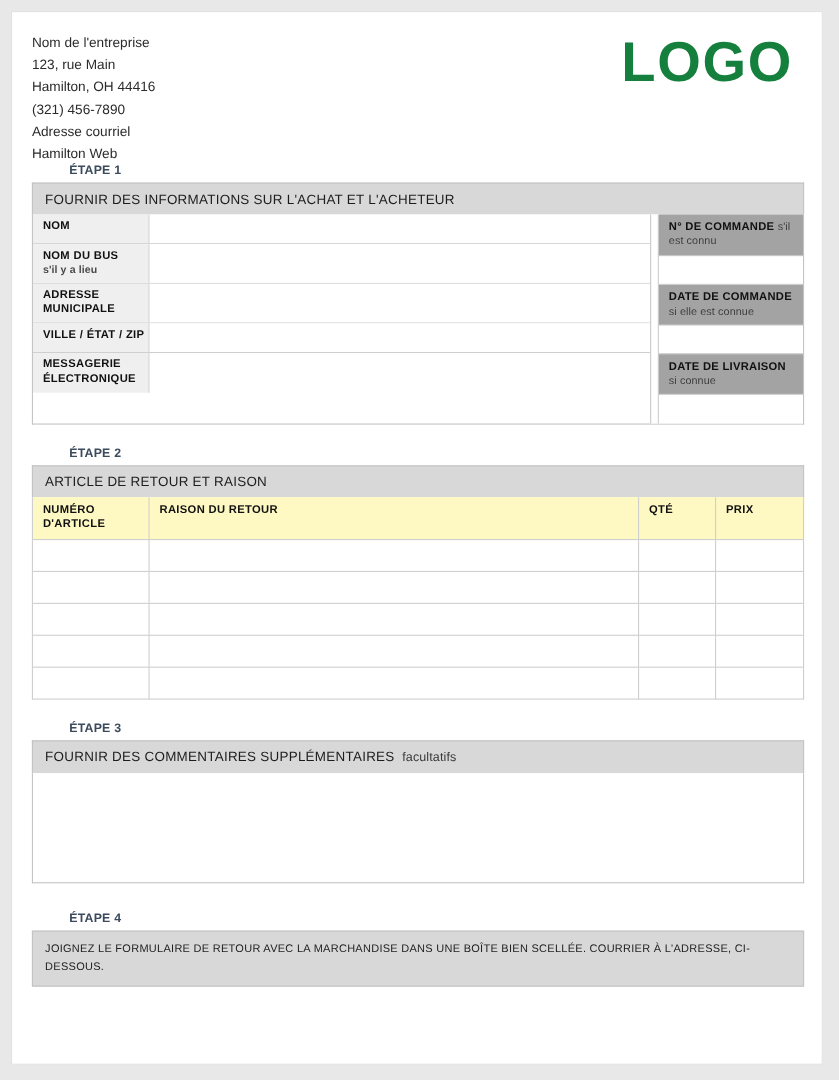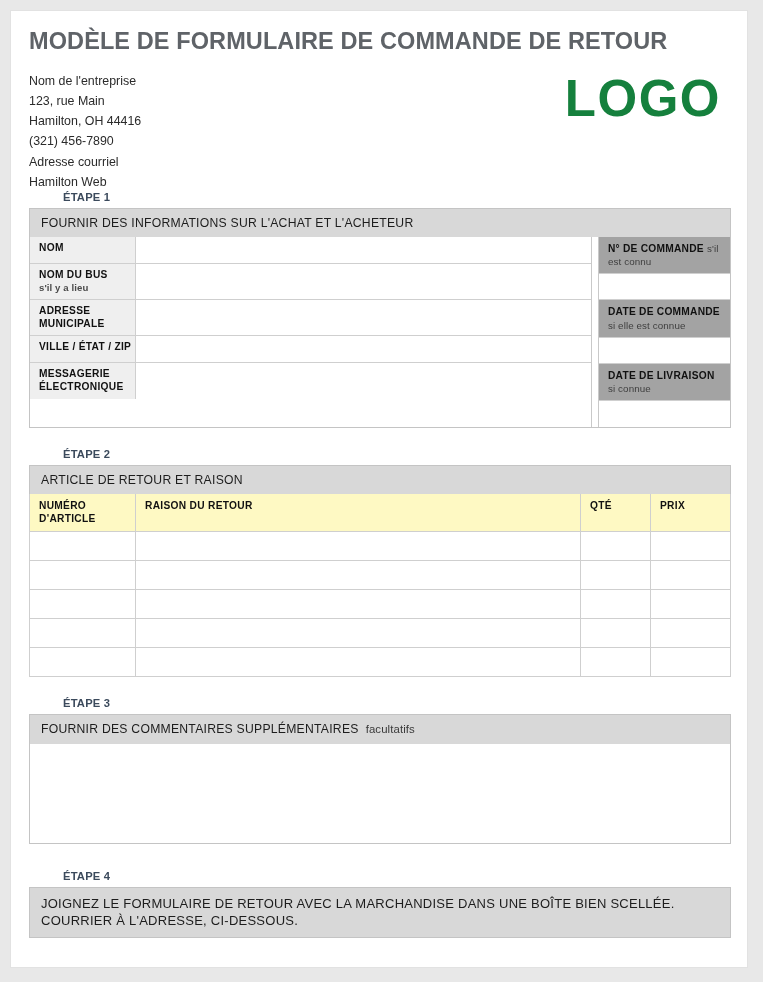--- a/index.html
+++ b/index.html
@@ -198,37 +198,36 @@
     background: #ffffff;
     height: 100px;
     box-sizing: border-box;
   }
 
   
   .s4-band {
     background: #d8d8d8;
     border: 1px solid #c4c4c4;
     box-sizing: border-box;
-    font-size: 13px;
+    font-size: 10px;
     color: #1d1d1d;
     letter-spacing: 0.25px;
     line-height: 17px;
     padding: 7px 14px 8px 11px;
   }
 
   .sp-26 { height: 26px; }
   .sp-20 { height: 20px; }
 </style>
 </head>
 <body>
 
 <div id="page">
   <div class="inner">
 
-    <h1 class="doc-title">MODÈLE DE FORMULAIRE DE COMMANDE DE RETOUR</h1>
 
     <div class="header-row">
       <div class="addr">
         <div>Nom de l'entreprise</div>
         <div>123, rue Main</div>
         <div>Hamilton, OH 44416</div>
         <div>(321) 456-7890</div>
         <div>Adresse courriel</div>
         <div>Hamilton Web</div>
       </div>

